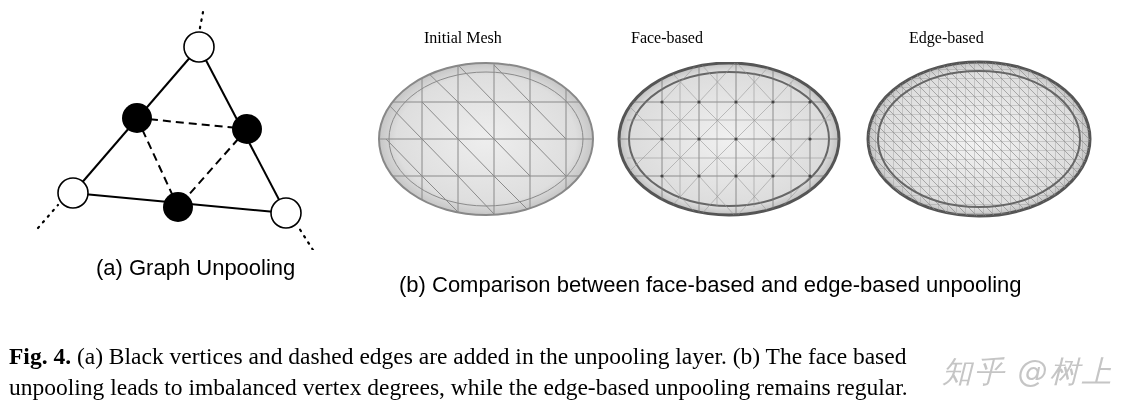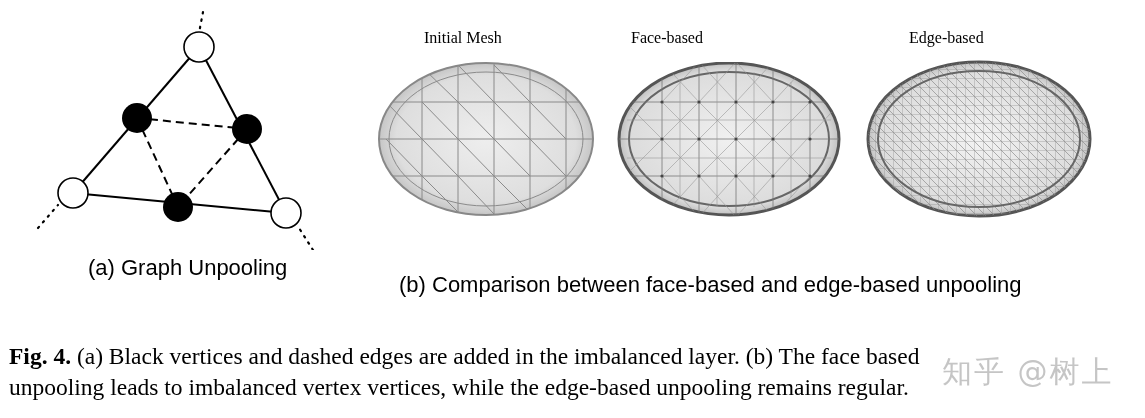--- a/index.html
+++ b/index.html
@@ -2,21 +2,21 @@
 <html><head>
 <meta charset="utf-8">
 <style>
   html, body { margin:0; padding:0; background:#ffffff; }
   body { width:1145px; height:418px; position:relative; overflow:hidden; font-family:"Liberation Sans", sans-serif; color:#000; }
   .abs { position:absolute; }
   .sans-label { font-family:"Liberation Sans", sans-serif; font-size:22px; color:#000; white-space:nowrap; }
   .title-label { font-family:Liberation Serif, serif; font-size:16px; color:#000; white-space:nowrap; }
   .caption { font-family:"Liberation Serif", serif; font-size:23.5px; color:#000; line-height:31px; white-space:nowrap; }
   .caption b { font-weight:bold;font-family:Liberation Serif, serif; }
-  .watermark { font-family:"DejaVu Sans", sans-serif; font-size:30px; color:rgba(150,150,150,0.55); white-space:nowrap; letter-spacing:2px; }
+  .watermark { font-family:"DejaVu Sans", sans-serif; font-size:30px; color:rgba(150,150,150,0.55); white-space:nowrap; letter-spacing:2px;font-style:italic; }
   svg { display:block; }
 </style>
 </head>
 <body>
 
 <div class="abs" style="left:0;top:0;width:350px;height:250px;">
   <svg width="350" height="250" viewBox="0 0 350 250">
 
     <g stroke="#000" stroke-width="2.2" stroke-dasharray="1.5 6" stroke-linecap="round" fill="none">
       <line x1="203" y1="12" x2="199" y2="33"></line>
@@ -42,21 +42,21 @@
       <circle cx="286" cy="213" r="15"></circle>
     </g>
 
     <g fill="#000">
       <circle cx="137" cy="118" r="15"></circle>
       <circle cx="247" cy="129" r="15"></circle>
       <circle cx="178" cy="207" r="15"></circle>
     </g>
   </svg>
 </div>
-<div class="abs sans-label" style="left:88px;top:255px;">(a) Graph Unpooling</div>
+<div class="abs sans-label" style="left:96px;top:255px;">(a) Graph Unpooling</div>
 
 <div class="abs title-label" style="left:424px;top:29px;">Initial Mesh</div>
 <div class="abs title-label" style="left:631px;top:29px;">Face-based</div>
 <div class="abs title-label" style="left:909px;top:29px;">Edge-based</div>
 
 <div class="abs" style="left:378px;top:62px;width:216px;height:155px;">
   <svg width="216" height="155" viewBox="0 0 216 155">
     <defs>
       <clipPath id="clipA">
           <ellipse cx="108" cy="77" rx="107" ry="76"></ellipse>
@@ -192,17 +192,17 @@
     <g clip-path="url(#clipC)">
       <rect x="0" y="0" width="226" height="158" fill="url(#gridC)"></rect>
       <ellipse cx="113" cy="79" rx="101" ry="68" fill="none" stroke="#666" stroke-width="2"></ellipse>
     </g>
   </svg>
 </div>
 
 <div class="abs sans-label" style="left:399px;top:272px;">(b) Comparison between face-based and edge-based unpooling</div>
 
 <div class="abs caption" style="left:9px;top:341px;">
-  <div><b>Fig. 4.</b><span> (a) Black vertices and dashed edges are added in the imbalanced layer. (b) The face based</span></div>
-  <div>unpooling leads to imbalanced vertex vertices, while the edge-based unpooling remains regular.</div>
+  <div><b>Fig. 4.</b><span> (a) Black vertices and dashed edges are added in the unpooling layer. (b) The face based</span></div>
+  <div>unpooling leads to imbalanced vertex degrees, while the edge-based unpooling remains regular.</div>
 </div>
 
 <div class="abs watermark" style="left:942px;top:352px;">知乎 @树上</div>
 
 </body></html>

